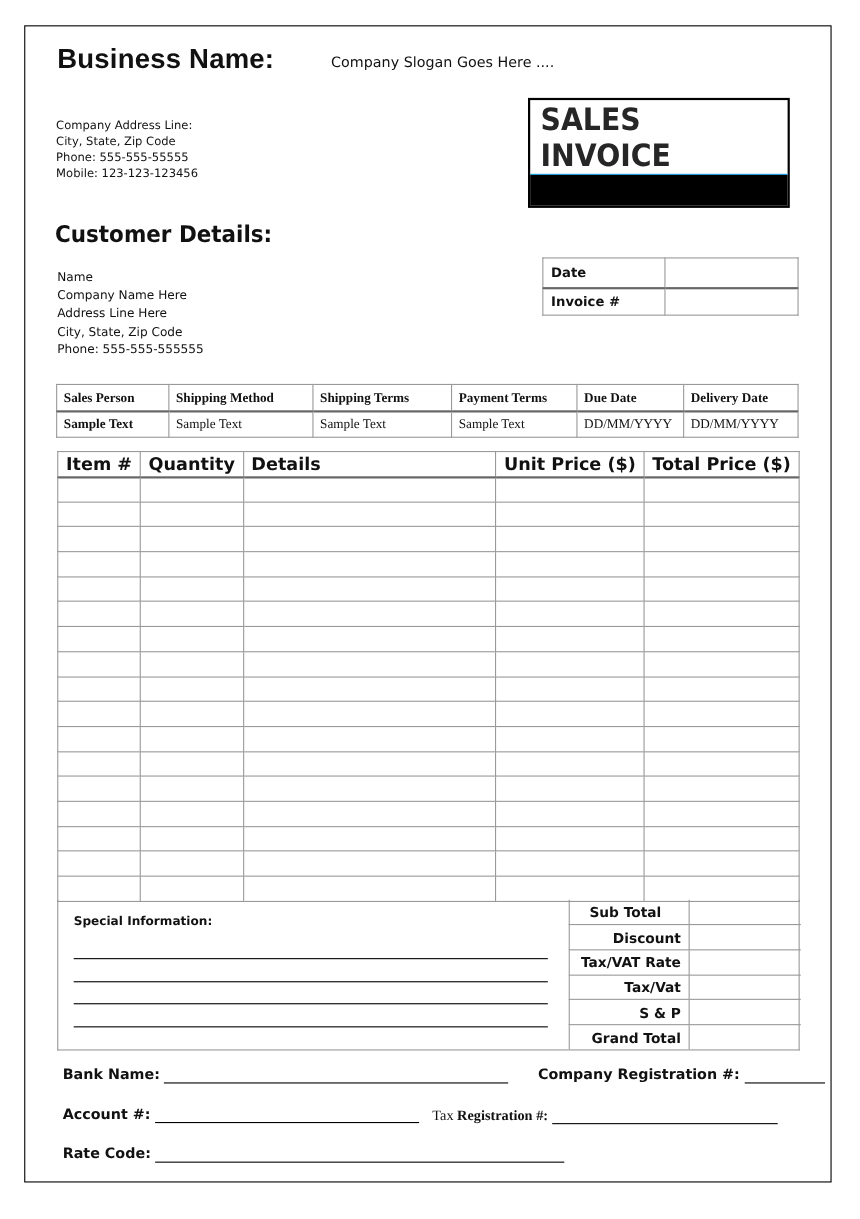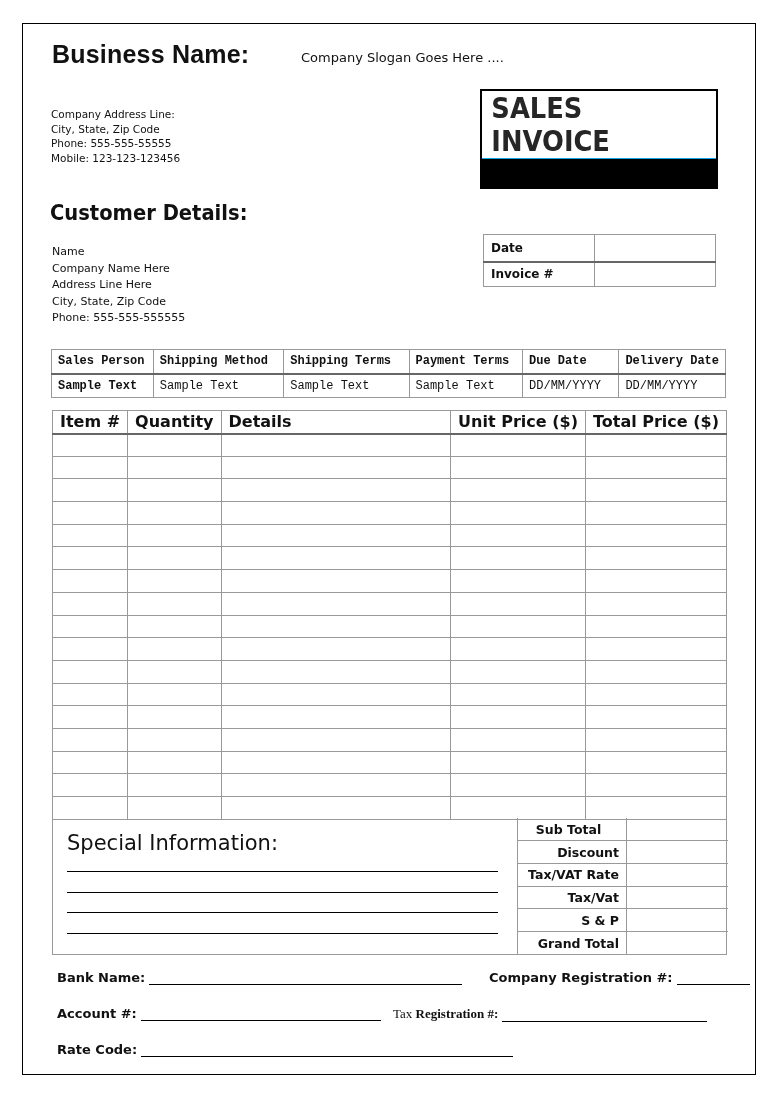--- a/index.html
+++ b/index.html
@@ -11,34 +11,34 @@
   .slogan { left: 301px; top: 50px; font-size: 13px; font-family: "DejaVu Sans", sans-serif; }
   .addr { left: 51px; top: 107px; font-size: 10.5px; line-height: 14.7px; font-family: "DejaVu Sans", sans-serif; }
   .invoice-box { left: 480px; top: 89px; width: 238px; height: 100px; border: 2px solid #000; }
   .invoice-box .title-area { height: 68px; display: flex; align-items: center; justify-content: center; border-bottom: 1px solid #0ea5e9; }
   .invoice-box .title { font-size: 28px; font-weight: bold; color: #262626; font-family: "DejaVu Sans", sans-serif; letter-spacing: 0; transform: scaleX(0.92); }
   .invoice-box .bar { height: 28px; background: #000; }
   .cust-title { left: 50px; top: 201px; font-size: 21px; font-weight: bold; font-family: "DejaVu Sans", sans-serif; transform: scaleX(0.93); transform-origin: left; }
   .cust-lines { left: 52px; top: 244px; font-size: 11px; line-height: 16.6px; font-family: "DejaVu Sans", sans-serif; }
   table { border-collapse: collapse; position: absolute; }
   td, th { border: 1px solid #999; }
-  .meta-table { left: 483px; top: 234px; width: 233px; }
+  .meta-table { left: 493px; top: 234px; width: 233px; }
   .meta-table td { height: 25px; font-size: 12px; font-weight: bold; padding: 0 7px; font-family: "DejaVu Sans", sans-serif; }
   .meta-table tr:first-child td { border-bottom: 2px solid #666; height: 27px; }
   .meta-table td.val { width: 121px; }
   .ship-table { left: 51px; top: 349px; width: 675px; }
-  .ship-table th, .ship-table td { height: 24px; font-size: 12px; text-align: left; padding: 0 6px; font-family: Liberation Mono, monospace; white-space: nowrap; }
+  .ship-table th, .ship-table td { height: 24px; font-size: 12px; text-align: left; padding: 0 6px; font-family: Liberation Serif, serif; white-space: nowrap; }
   .ship-table th { font-weight: bold; border-bottom: 2px solid #666; }
   .ship-table td { font-weight: normal; }
   .ship-table td.bold { font-weight: bold; }
   .items-table { left: 52px; top: 410px; width: 675px; }
   .items-table th { height: 23px; font-size: 16px; font-weight: bold; text-align: left; padding: 0 7px; border-bottom: 2px solid #666; font-family: "DejaVu Sans", sans-serif; white-space: nowrap; }
   .items-table td { height: 22.7px; }
   .bottom-box { left: 52px; top: 818px; width: 675px; height: 137px; border: 1px solid #999; border-top: none; }
-  .special-title { left: 14px; top: 13px; font-size: 21px; font-weight: normal; font-family: "DejaVu Sans", sans-serif; }
+  .special-title { left: 14px; top: 13px; font-size: 11px; font-weight: bold; font-family: "DejaVu Sans", sans-serif; }
   .special-line { position: absolute; left: 14px; width: 431px; height: 0; border-top: 1px solid #000; }
   .totals { left: 464px; top: 0px; width: 211px; }
   .totals td { height: 22.7px; border: 1px solid #999; font-size: 12.5px; font-weight: bold; font-family: "DejaVu Sans", sans-serif; }
   .totals td.lbl { width: 109px; text-align: right; padding-right: 7px; }
   .totals tr:first-child td { border-top: none; text-align: center; }
   .totals td:last-child { border-right: none; }
   .totals tr:last-child td { border-bottom: none; }
   .foot { font-size: 13px; font-family: "DejaVu Sans", sans-serif; white-space: nowrap; display: flex; align-items: flex-end; }
   .foot .b { font-weight: bold; }
   .foot .line { display: inline-block; border-bottom: 1px solid #000; height: 13px; margin-left: 4px; }

